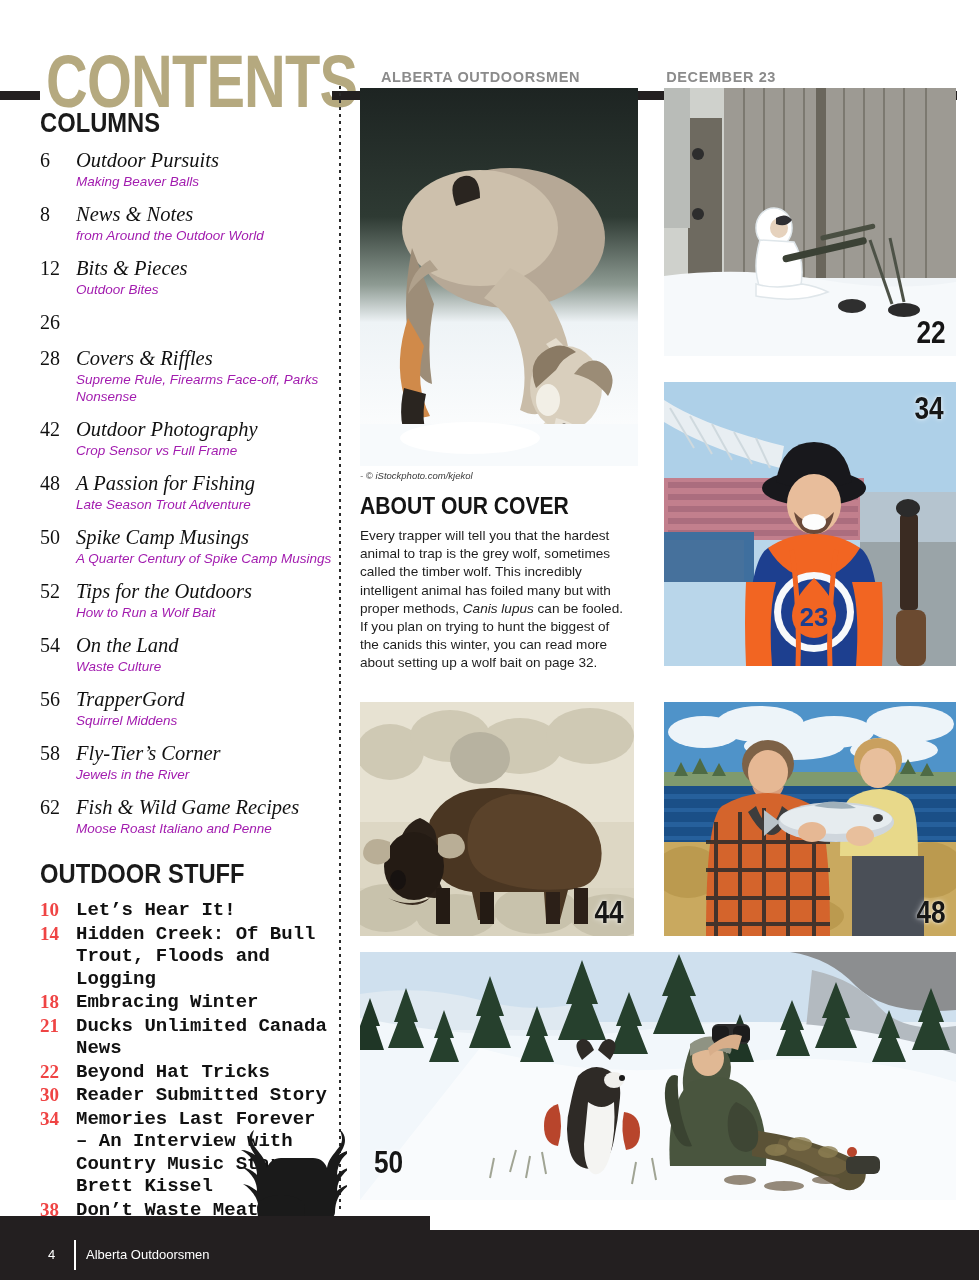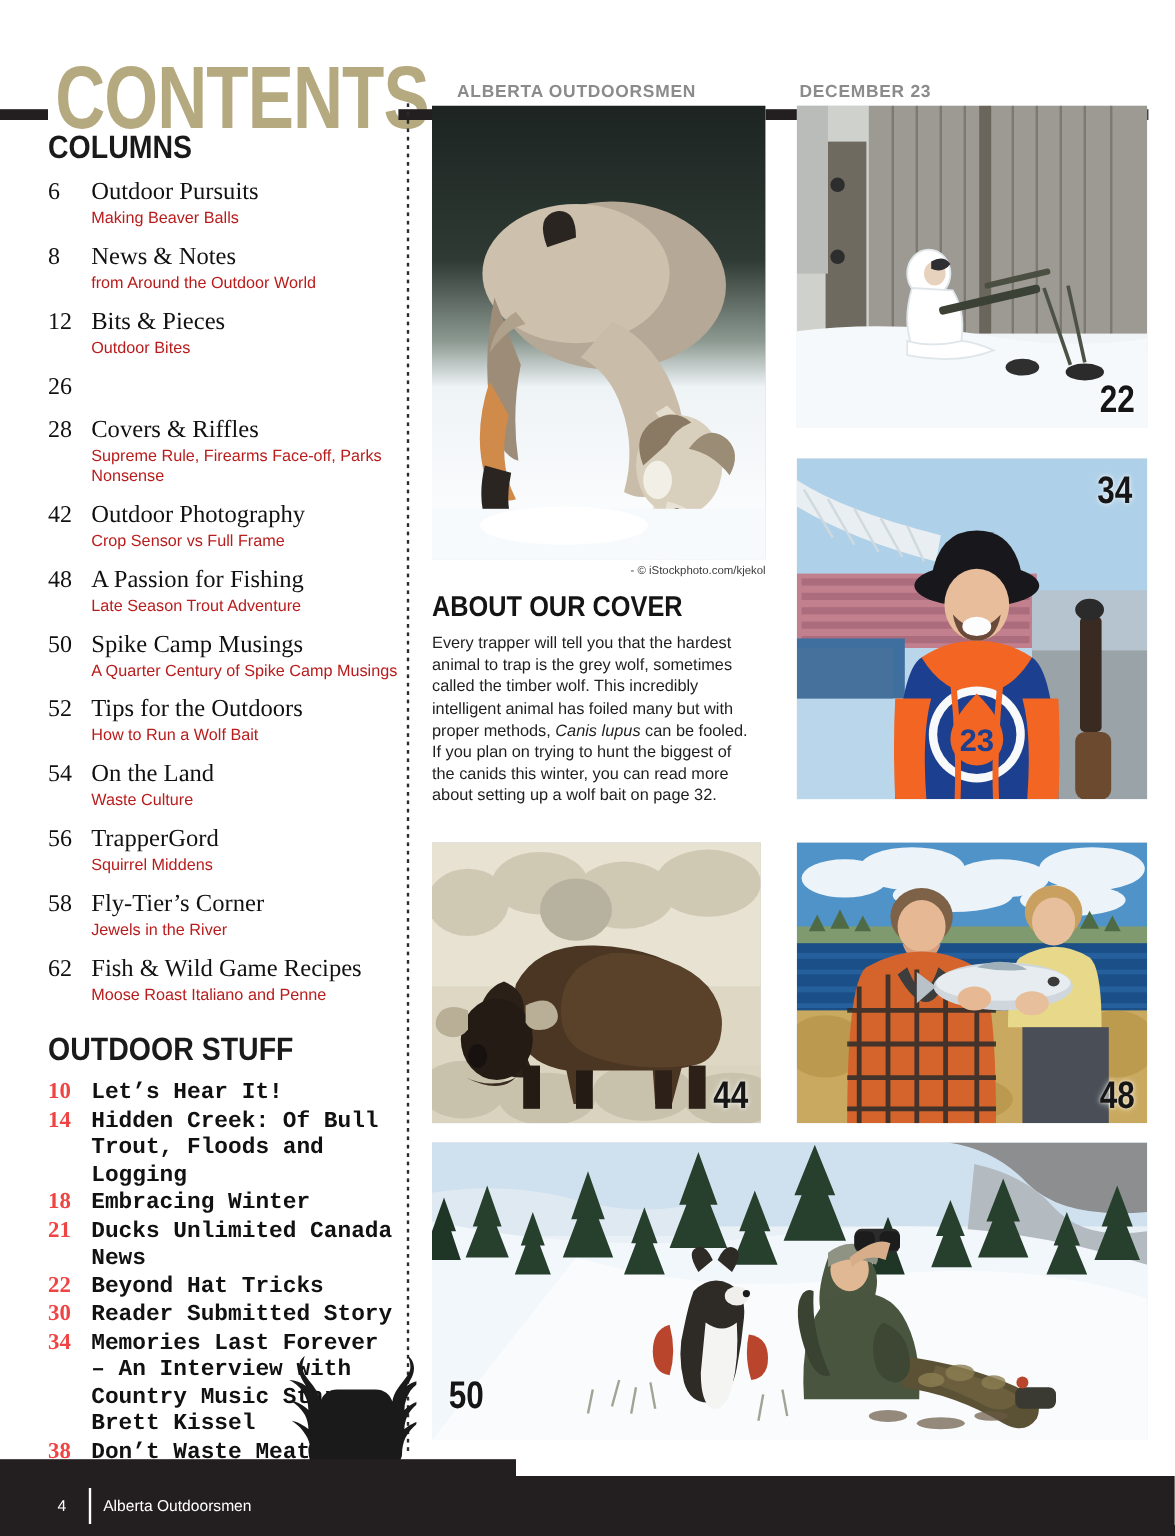--- a/index.html
+++ b/index.html
@@ -49,28 +49,28 @@
     margin:0 0 10px 0;
   }
   .sec-head.second{margin-top:22px;}
 
   .col-item{display:flex;margin-bottom:12px;}
   .col-pg{
     width:36px;flex:0 0 36px;
     font-family:"Liberation Serif", serif;
     font-size:20px;line-height:24px;color:#111;
   }
-  .col-body{flex:1 1 auto;}
+  .col-body{flex:1 1 auto;font-style:italic;}
   .col-title{
     font-family:"Liberation Serif", serif;
     font-size:20.5px;line-height:24px;color:#111;
   }
   .col-sub{
     font-family:"Liberation Sans", sans-serif;
-    font-size:13.5px;line-height:17px;color:#b91c1c;margin-top:1px;
+    font-size:13.5px;line-height:17px;color:#a21caf;margin-top:1px;
   }
 
   .stuff-item{display:flex;margin-bottom:1px;}
   .stuff-pg{
     width:36px;flex:0 0 36px;
     font-family:"Liberation Serif", serif;font-weight:bold;
     font-size:19px;line-height:22.5px;color:#ef4444;
   }
   .stuff-title{
     flex:1 1 auto;
@@ -87,22 +87,22 @@
   .pg-badge{
     position:absolute;
     font-family:"Liberation Sans", sans-serif;
     font-weight:bold;font-size:32px;line-height:32px;color:#161616;
     transform:scaleX(0.82);transform-origin:right bottom;
     text-shadow:0 0 3px rgba(255,255,255,.75), 0 0 7px rgba(255,255,255,.55);
   }
   .pg-badge.left-pos{transform-origin:left bottom;}
 
   .credit{
-    position:absolute;right:2px;top:470px;width:278px;text-align:right;
-    font-size:9.5px;color:#3a3a3a;font-family:"Liberation Sans", sans-serif;
+    position:absolute;right:2px;top:470px;width:278px;
+    font-size:9.5px;color:#3a3a3a;font-family:"Liberation Sans", sans-serif;font-style:italic;
   }
 
   .cover-head{
     position:absolute;left:360px;top:493px;
     font-family:"Liberation Sans", sans-serif;font-weight:bold;
     font-size:24px;line-height:26px;color:#141414;
     transform:scaleX(0.88);transform-origin:left center;white-space:nowrap;
   }
   .cover-body{
     position:absolute;left:360px;top:527px;width:272px;

